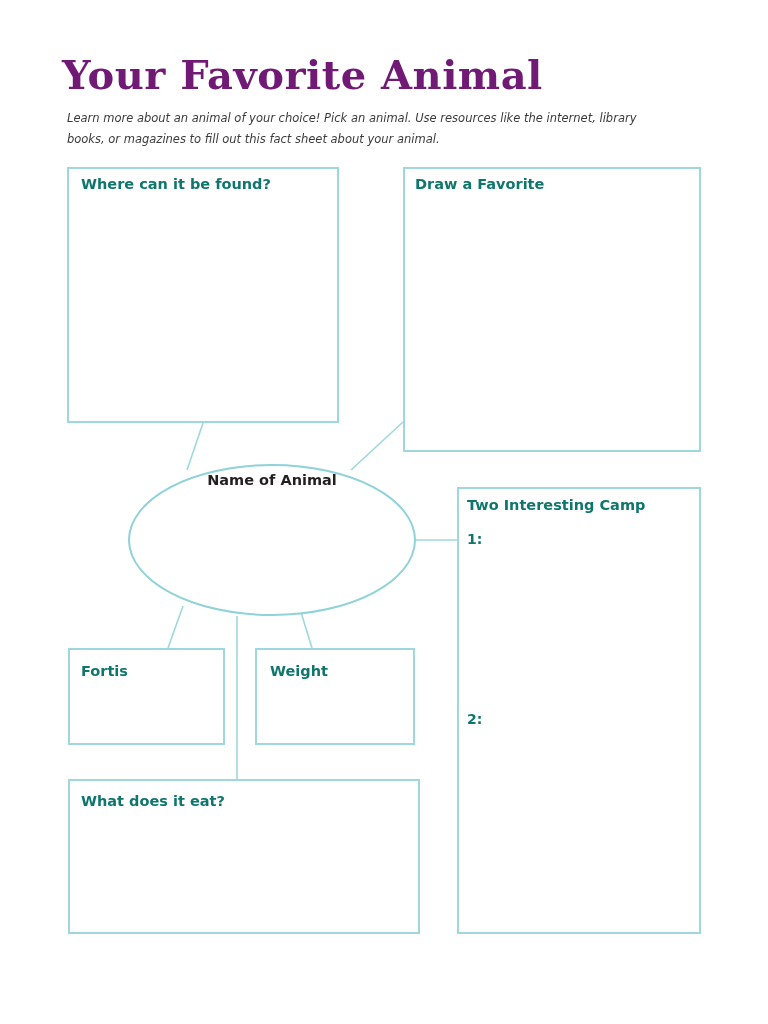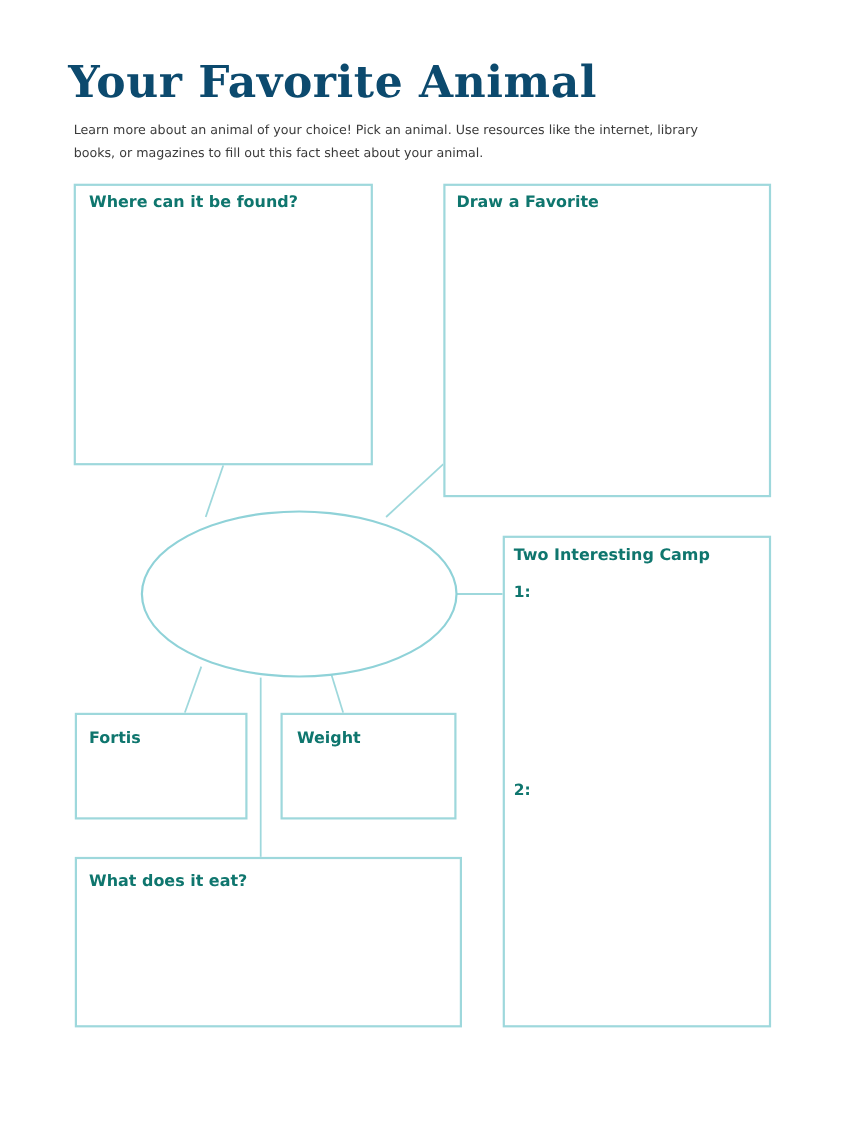--- a/index.html
+++ b/index.html
@@ -25,31 +25,32 @@
 
   
   #page-title {
     position: absolute;
     left: 62px;
     top: 28px;
     font-family: "DejaVu Serif", "Liberation Serif", serif;
     font-weight: bold;
     font-size: 40px;
     letter-spacing: 0.5px;
-    color: #0c4a6e;
+    color: #701a75;
     white-space: nowrap;
     line-height: 1.0;
   }
 
   #intro-text {
     position: absolute;
     left: 67px;
     top: 96px;
     width: 600px;
     font-family: "DejaVu Sans", "Liberation Sans", sans-serif;
+    font-style: italic;
     font-size: 11.5px;
     line-height: 1.85;
     color: #3b3b3b;
   }
 
   
   .fieldbox {
     position: absolute;
     box-sizing: border-box;
     border: 2px solid #9ed8dc;
@@ -159,20 +160,21 @@
 
   <div class="fieldbox" id="box-draw"></div>
   <div class="boxlabel" id="lbl-draw">Draw a Favorite</div>
 
   <div class="fieldbox" id="box-facts"></div>
   <div class="boxlabel" id="lbl-facts">Two Interesting Camp</div>
   <div class="boxlabel" id="lbl-fact-1">1:</div>
   <div class="boxlabel" id="lbl-fact-2">2:</div>
 
   <div id="ellipse-animal"></div>
+  <div id="lbl-animal">Name of Animal</div>
 
   <div class="fieldbox" id="box-height"></div>
   <div class="boxlabel" id="lbl-height">Fortis</div>
 
   <div class="fieldbox" id="box-weight"></div>
   <div class="boxlabel" id="lbl-weight">Weight</div>
 
   <div class="fieldbox" id="box-eat"></div>
   <div class="boxlabel" id="lbl-eat">What does it eat?</div>
 

